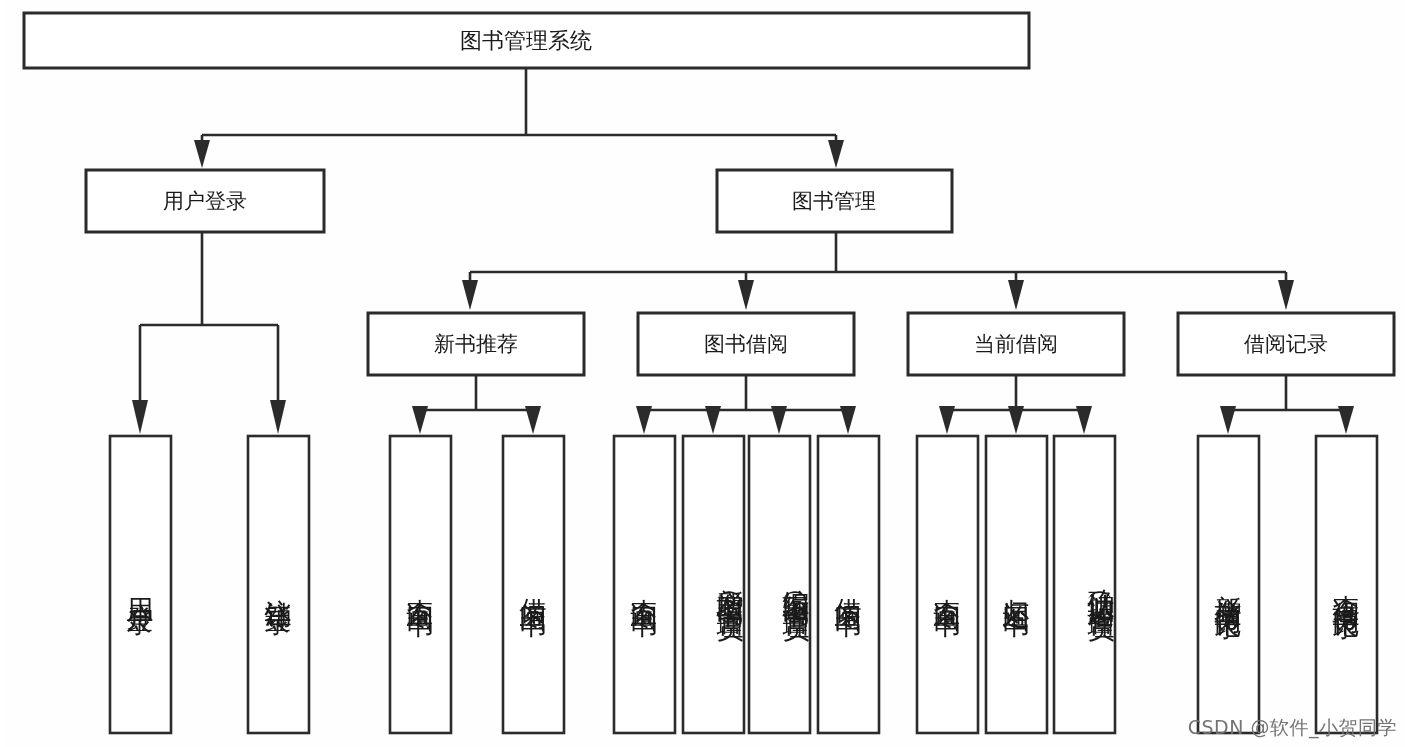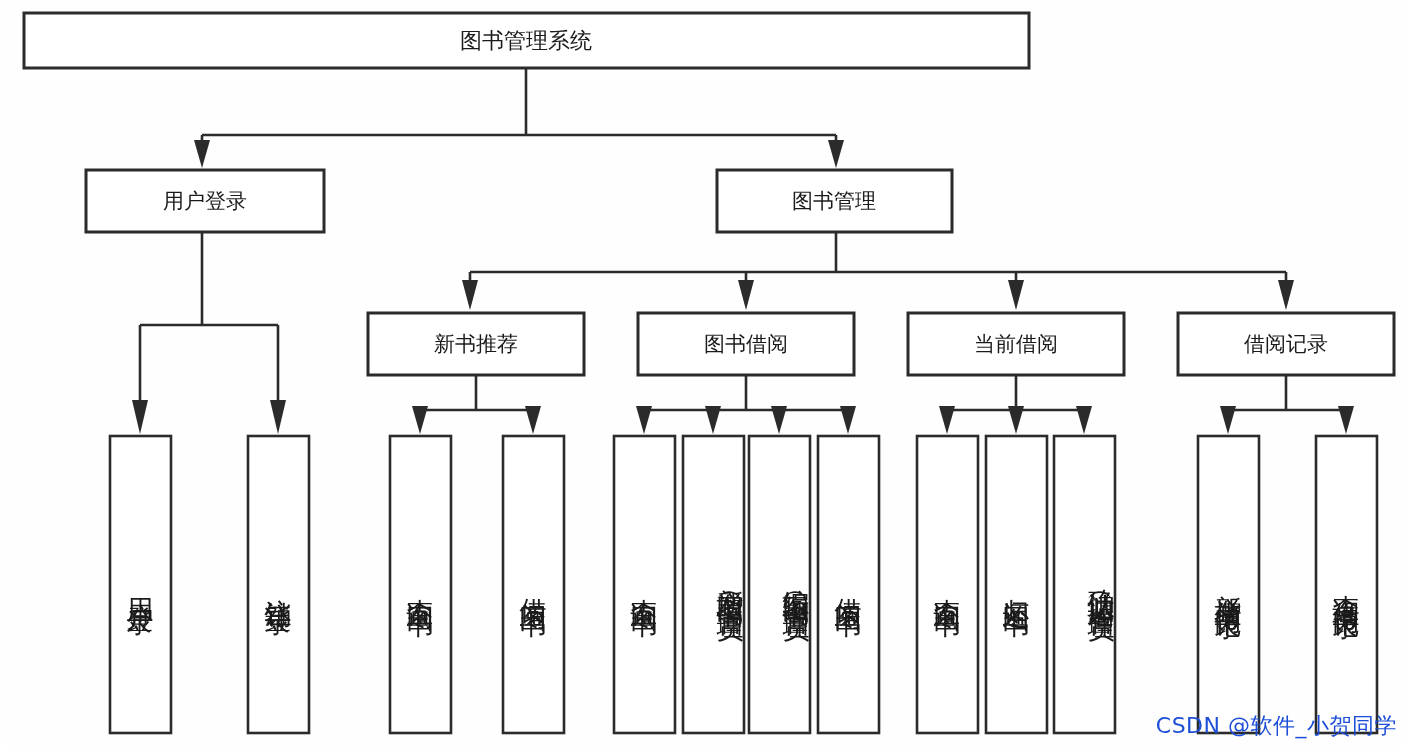--- a/index.html
+++ b/index.html
@@ -74,22 +74,22 @@
     color: #1a1a1a;
     white-space: nowrap;
     text-align: center;
     pointer-events: none;
   }
   .watermark {
     position: absolute;
     right: 14px;
     bottom: 6px;
     font-family: "DejaVu Sans", "Liberation Sans", sans-serif;
-    font-size: 22px;
-    color: #1d4ed8;
+    font-size: 19px;
+    color: #737373;
     white-space: nowrap;
     letter-spacing: 0.5px;
   }
 </style>
 </head>
 <body>
 
 <div id="diagram-root">
 
   <svg id="flow" viewBox="0 0 1405 747">

